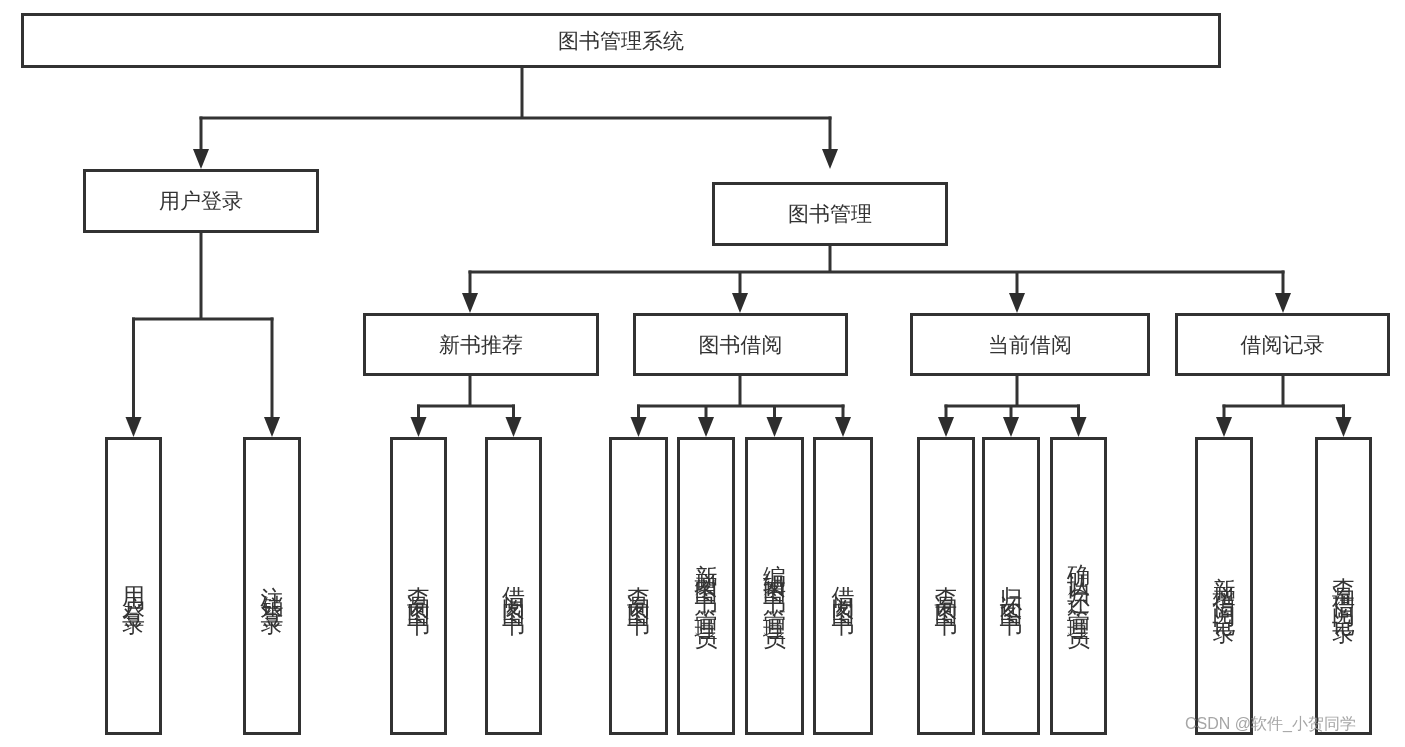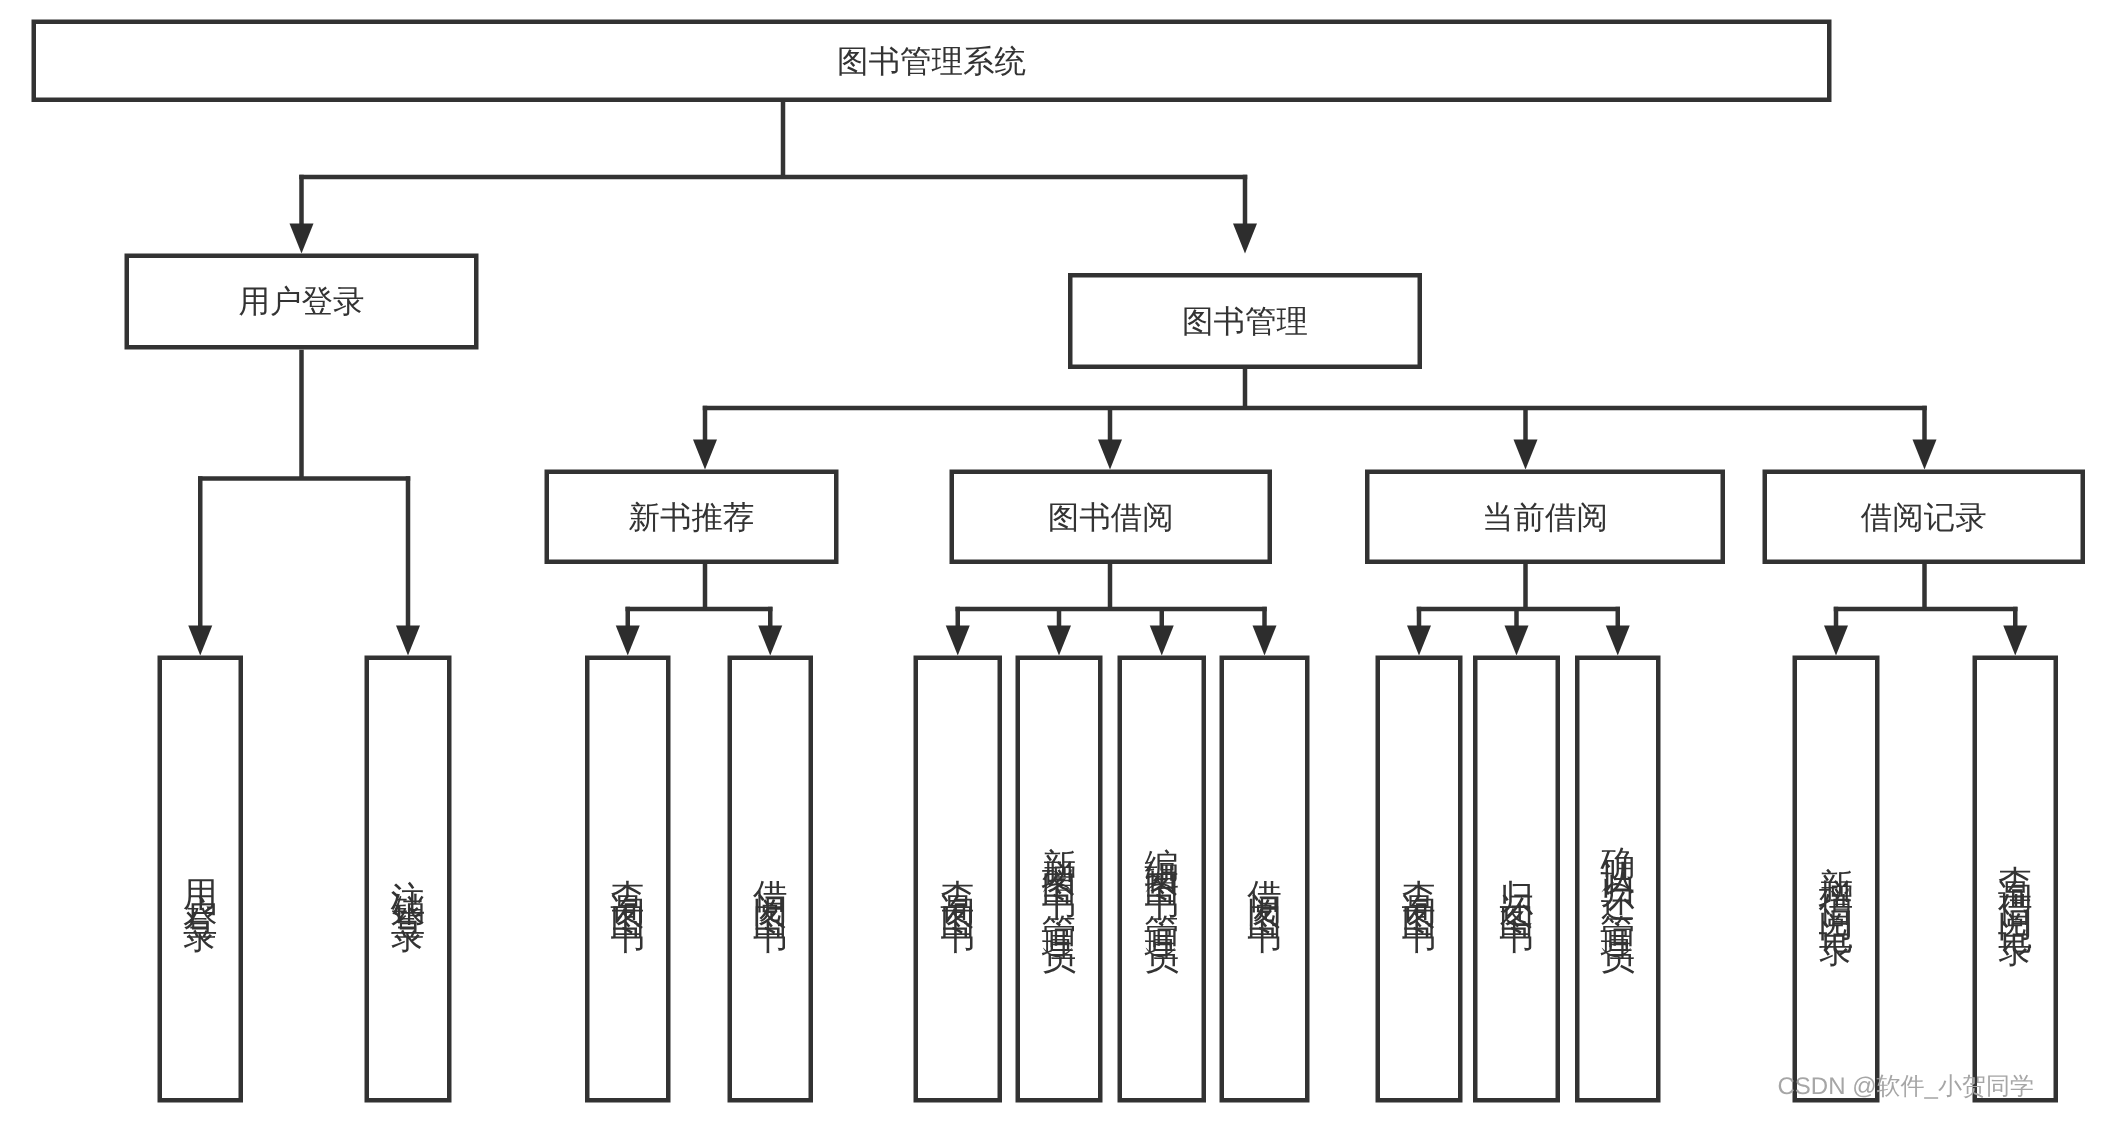--- a/index.html
+++ b/index.html
@@ -20,21 +20,21 @@
     display:flex;align-items:center;justify-content:center;
     z-index:2;
   }
   .node .lbl{font-size:21px;color:#333333;white-space:nowrap;}
   
   .root{left:21px;top:13px;width:1200px;height:55px;}
   
   .l2a{left:83px;top:169px;width:236px;height:64px;}
   .l2b{left:712px;top:169px;width:236px;height:64px;margin-top:13px;}
   
-  .l3a{left:363px;top:313px;width:196px;height:63px;}
+  .l3a{left:363px;top:313px;width:236px;height:63px;}
   .l3b{left:633px;top:313px;width:215px;height:63px;}
   .l3c{left:910px;top:313px;width:240px;height:63px;}
   .l3d{left:1175px;top:313px;width:215px;height:63px;}
   
   .leaf{top:437px;height:298px;}
   .leaf .lbl{
     writing-mode:vertical-rl;
     text-orientation:mixed;
     font-size:23px;
     letter-spacing:9px;

